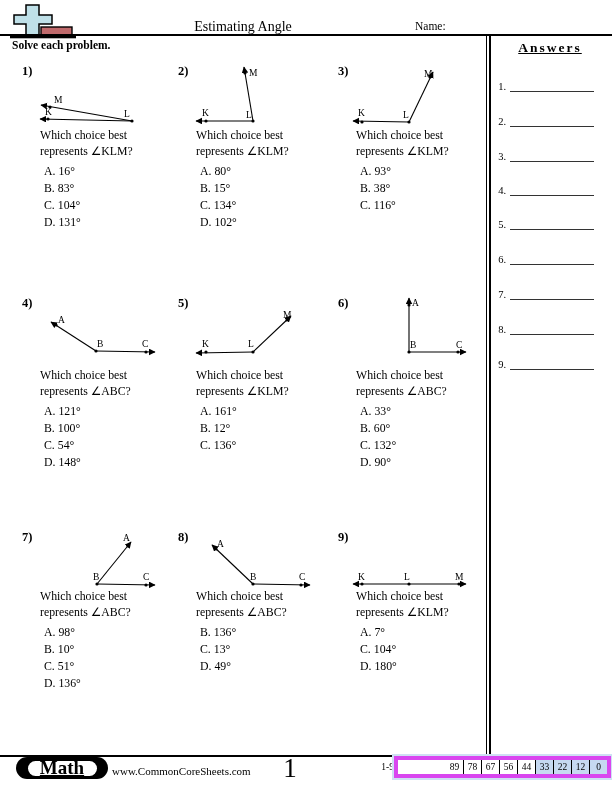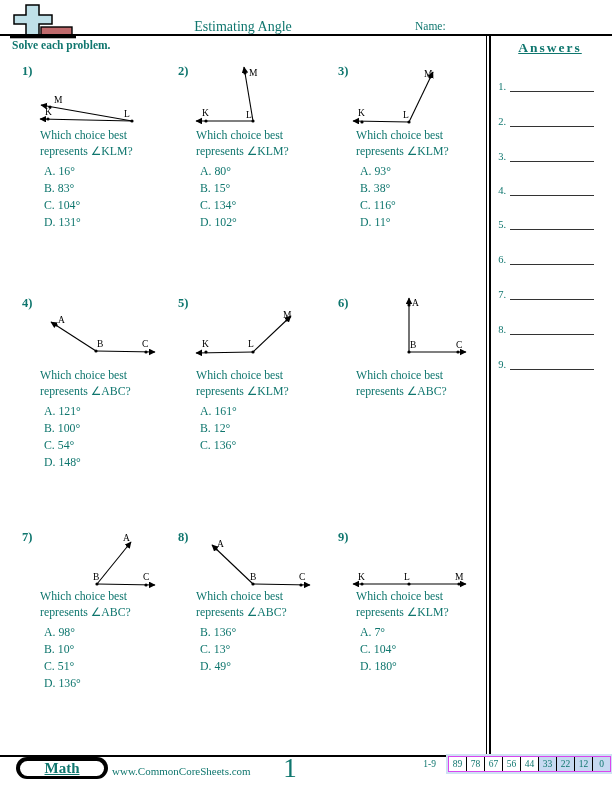--- a/index.html
+++ b/index.html
@@ -1,16 +1,16 @@
 <!DOCTYPE html>
 <html><head>
 <meta charset="utf-8">
 <style>
   html,body{margin:0;padding:0;background:#fff;}
-  .page{position:relative;width:612px;height:792px;background:#fff;color:#0f766e;
+  .page{position:relative;width:612px;height:792px;background:#fff;color:#000000;
         font-family:"Liberation Serif",serif;overflow:hidden;}
 
   
   .logo{position:absolute;left:8px;top:2px;}
   .title{position:absolute;left:150px;top:19px;width:186px;text-align:center;font-size:14px;}
   .name-label{position:absolute;left:415px;top:20px;font-size:11.5px;}
   .header-rule{position:absolute;left:0;top:34px;width:612px;height:2px;background:#000;}
   .instructions{position:absolute;left:12px;top:39px;font-size:11.5px;font-weight:bold;}
 
   
@@ -30,27 +30,27 @@
   .answers-title{position:absolute;left:494px;top:40px;width:112px;text-align:center;
                  font-size:13.5px;font-weight:bold;text-decoration:underline;letter-spacing:2px;}
   .ans-item{position:absolute;left:494px;height:14px;display:flex;align-items:flex-end;}
   .ans-num{font-size:10.5px;margin-right:4px;width:12px;text-align:right;}
   .ans-line{display:inline-block;width:84px;height:13px;border-bottom:1.4px solid #333;}
 
   
   .footer-rule{position:absolute;left:0;top:755px;width:612px;height:2px;background:#000;}
   .math-badge{position:absolute;left:16px;top:757px;width:92px;height:22px;background:#000;
               border-radius:12px;display:flex;align-items:center;justify-content:center;}
-  .math-badge-inner{width:84px;height:15px;background:#fff;border-radius:8px;display:flex;
-              align-items:center;justify-content:center;font-size:15px;font-weight:bold;text-decoration:underline;}
+  .math-badge-inner{width:69px;height:15px;background:#fff;border-radius:8px;display:flex;
+              align-items:center;justify-content:center;font-size:19px;font-weight:bold;text-decoration:underline;}
   .website{position:absolute;left:112px;top:765px;font-size:11px;}
   .page-num{position:absolute;left:260px;top:753px;width:60px;text-align:center;font-size:27px;}
   .score-table{position:absolute;right:1px;top:756px;display:flex;align-items:center;}
-  .score-label{font-size:9.5px;margin-right:12px;}
-  .score-cells{display:flex;border:1px solid #d946ef;box-shadow:0 0 0 2px #cfe0f3;}
+  .score-label{font-size:9.5px;margin-right:0;}
+  .score-cells{display:flex;border:4px solid #d946ef;box-shadow:0 0 0 2px #cfe0f3;padding-left:48px;}
   .score-cell{width:17px;height:14px;border-left:1px solid #000;font-size:9.5px;
               display:flex;align-items:center;justify-content:center;background:#fff;}
   .score-cell:first-child{border-left:none;}
   .score-cell.blue{background:#c6d9f1;}
 </style>
 </head>
 <body>
 
 <div class="page">
 
@@ -140,21 +140,20 @@
         <text x="67" y="56" font-size="9.5" fill="#000" font-family="Liberation Serif, serif">L</text>
       </svg>
     <div class="q">
       <div>Which choice best</div>
       <div>represents ∠KLM?</div>
     </div>
     <div class="choices">
       <div>A. 93°</div>
       <div>B. 38°</div>
       <div>C. 116°</div>
-      <div>D. 11°</div>
     </div>
   </div>
 
   <div class="cell r2" id="c4">
     <div class="pnum">4)</div>
     <svg class="dsvg" width="150" height="65" viewBox="0 0 150 65">
         <defs>
           <marker id="ah3" markerWidth="8" markerHeight="8" refX="5.5" refY="3" orient="auto">
             <path d="M0,0 L6,3 L0,6 z" fill="#000"></path>
           </marker>
@@ -221,20 +220,26 @@
         <circle cx="73" cy="58" r="1.6" fill="#000"></circle>
         <circle cx="73" cy="11" r="1.6" fill="#000"></circle>
         <circle cx="122" cy="58" r="1.6" fill="#000"></circle>
         <text x="76" y="12" font-size="9.5" fill="#000" font-family="Liberation Serif, serif">A</text>
         <text x="74" y="54" font-size="9.5" fill="#000" font-family="Liberation Serif, serif">B</text>
         <text x="120" y="54" font-size="9.5" fill="#000" font-family="Liberation Serif, serif">C</text>
       </svg>
     <div class="q">
       <div>Which choice best</div>
       <div>represents ∠ABC?</div>
+    </div>
+    <div class="choices">
+      <div>A. 33°</div>
+      <div>B. 60°</div>
+      <div>C. 132°</div>
+      <div>D. 90°</div>
     </div>
   </div>
 
   <div class="cell" id="c7">
     <div class="pnum">7)</div>
     <svg class="dsvg" width="150" height="60" viewBox="0 0 150 60">
         <defs>
           <marker id="ah6" markerWidth="8" markerHeight="8" refX="5.5" refY="3" orient="auto">
             <path d="M0,0 L6,3 L0,6 z" fill="#000"></path>
           </marker>

